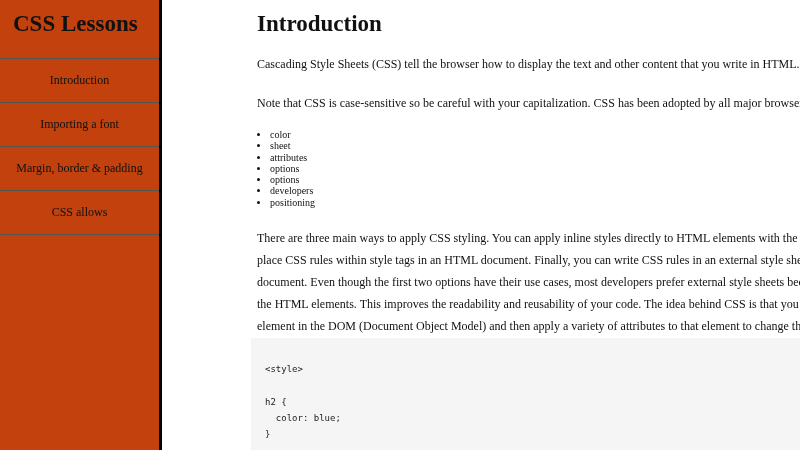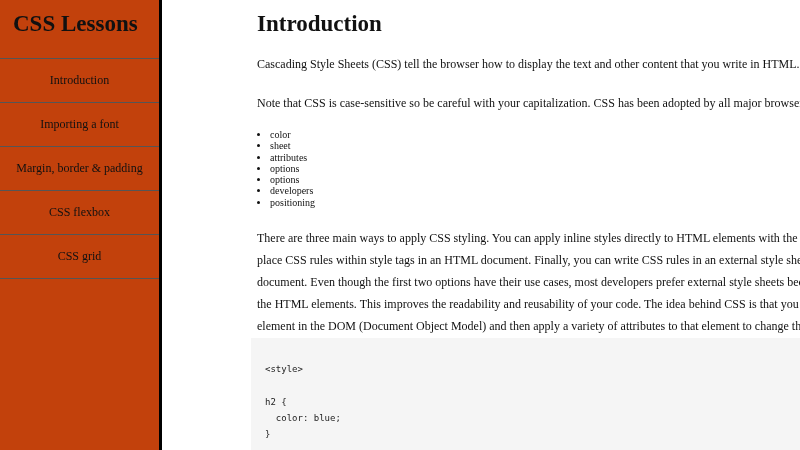--- a/index.html
+++ b/index.html
@@ -68,22 +68,21 @@
 </head>
 <body>
 
 <div class="page">
   <aside class="sidebar">
     <div class="site-title">CSS Lessons</div>
     <nav class="nav">
       <div class="nav-item">Introduction</div>
       <div class="nav-item">Importing a font</div>
       <div class="nav-item">Margin, border &amp; padding</div>
-      <div class="nav-item">CSS flexbox</div>
-      <div class="nav-item">CSS grid</div>
+      <div class="nav-item">CSS allows</div>
     </nav>
   </aside>
 
   <main class="main">
     <div class="content">
       <h1 class="page-title">Introduction</h1>
       <p class="para p1">Cascading Style Sheets (CSS) tell the browser how to display the text and other content that you write in HTML.</p>
       <p class="para p2">Note that CSS is case-sensitive so be careful with your capitalization. CSS has been adopted by all major browsers and allows you to co</p>
       <ul class="feature-list">
         <li>color</li>

